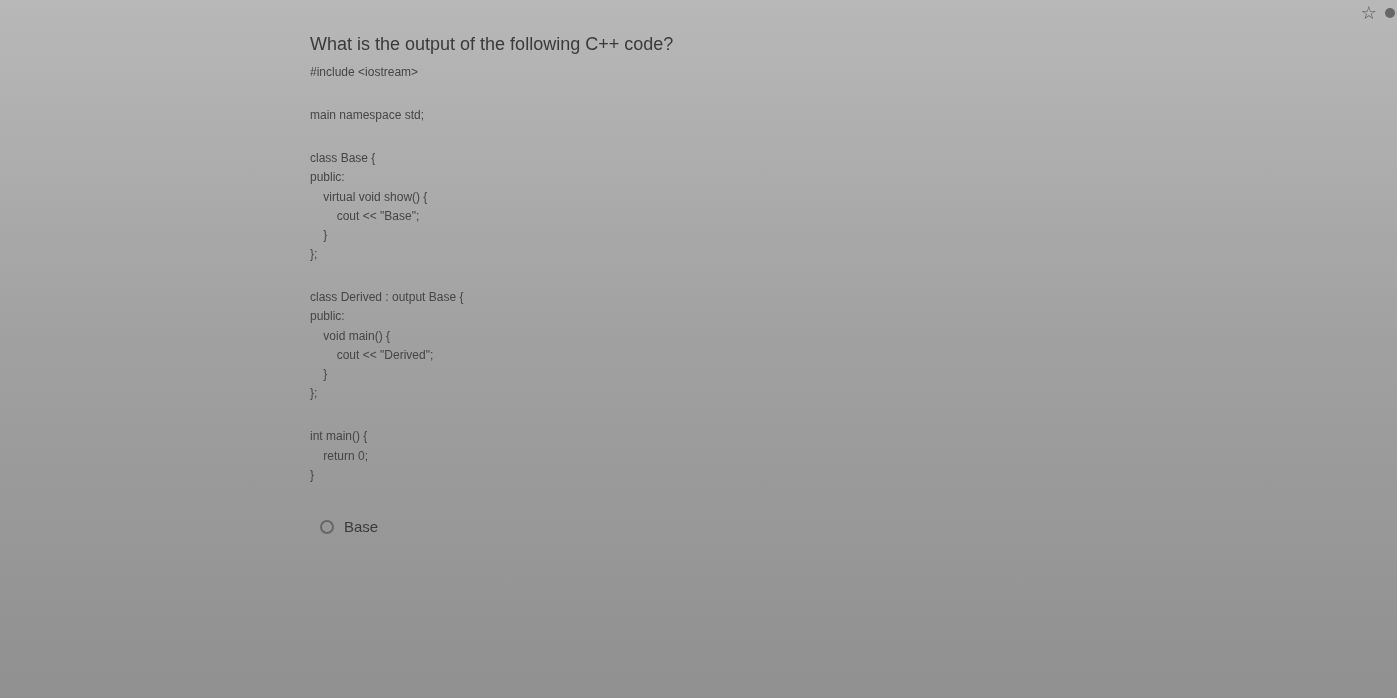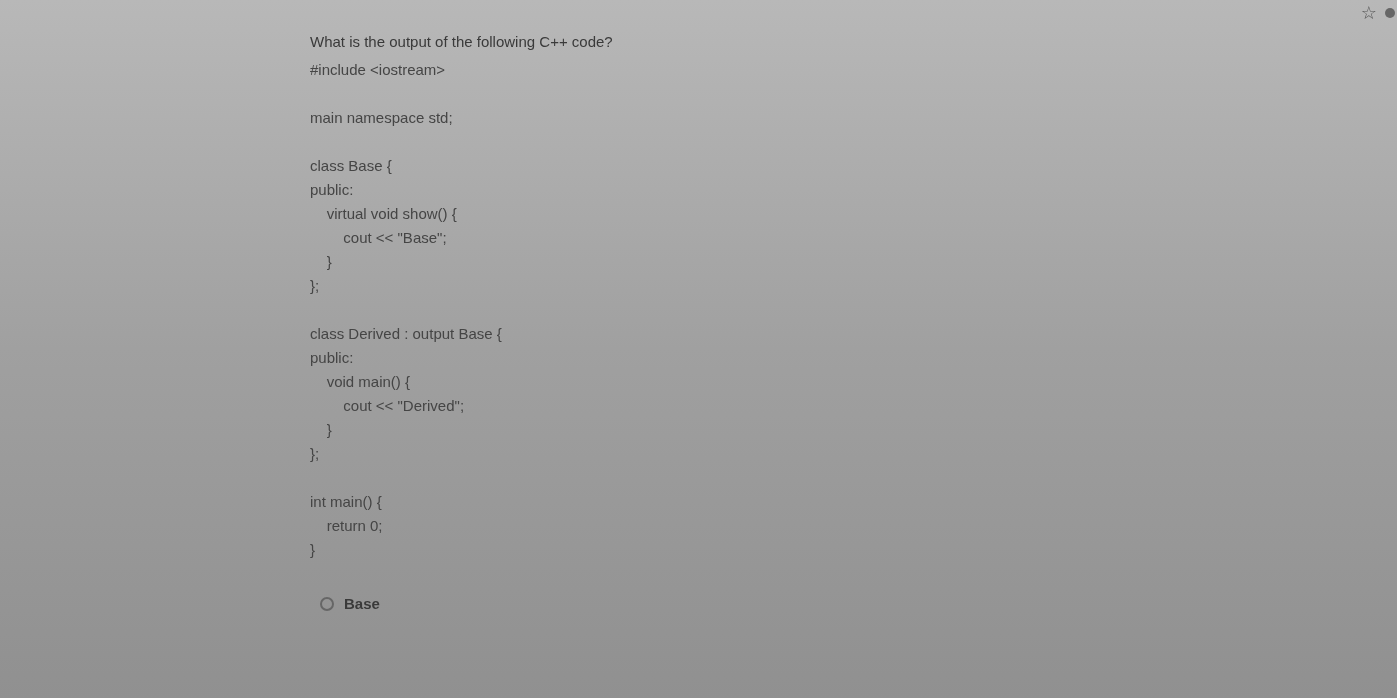--- a/index.html
+++ b/index.html
@@ -14,26 +14,26 @@
       font-family: Arial, sans-serif;
       color: #4a4a4a;
       position: relative;
       overflow: hidden;
     }
     .content-area {
       padding: 30px 0 0 310px;
       line-height: 1.6;
     }
     .question-text {
-      font-size: 15px;
+      font-size: 18px;
       margin-bottom: 4px;
       color: #3a3a3a;
     }
     .code-line {
-      font-size: 15px;
+      font-size: 12px;
       white-space: pre;
       font-family: Arial, sans-serif;
       color: #454545;
     }
     .blank-line {
       height: 24px;
     }
     .option-row {
       display: flex;
       align-items: center;
@@ -45,21 +45,20 @@
       width: 14px;
       height: 14px;
       border: 2px solid #666;
       border-radius: 50%;
       background: transparent;
       cursor: pointer;
     }
     .option-label {
       font-size: 15px;
       color: #3a3a3a;
-      font-weight: bold;
     }
     .star-icon {
       position: absolute;
       top: 2px;
       right: 20px;
       font-size: 18px;
       color: #555;
     }
     .dot-icon {
       position: absolute;

